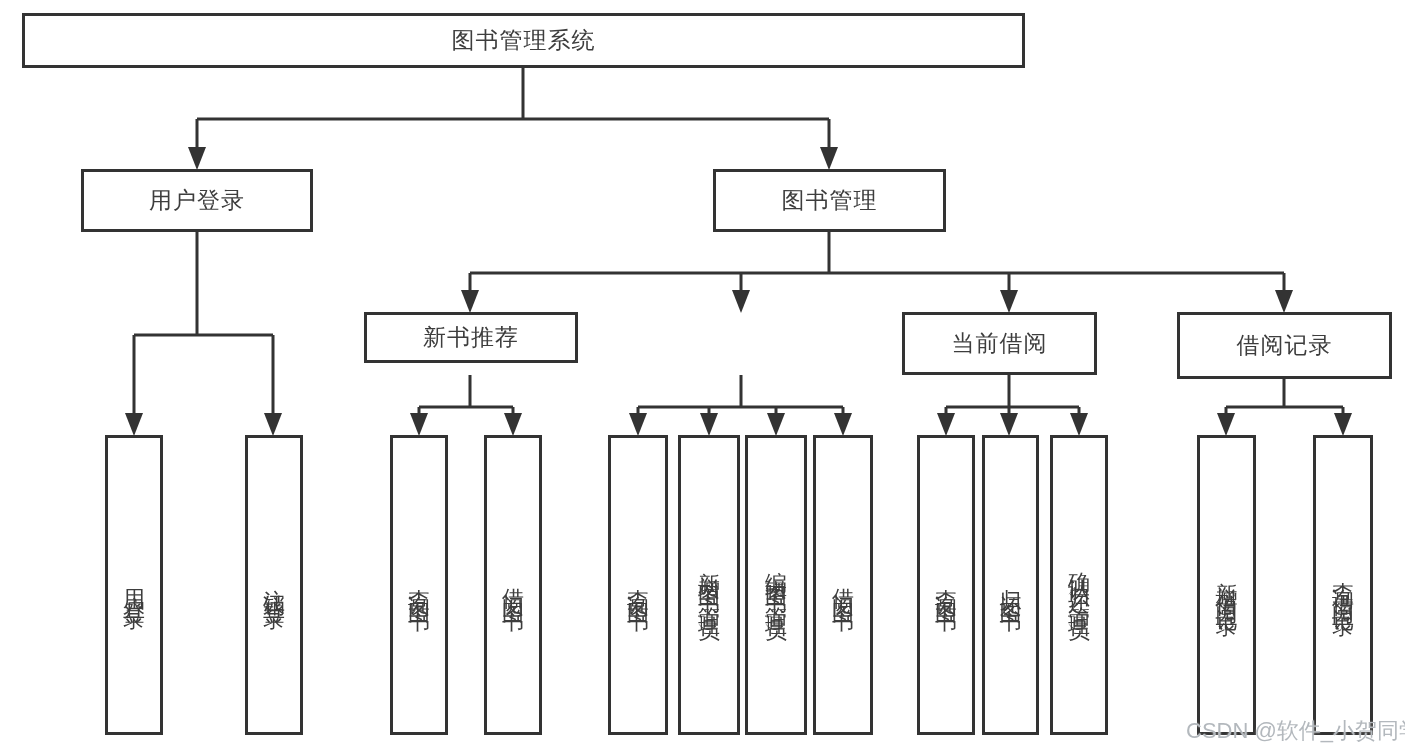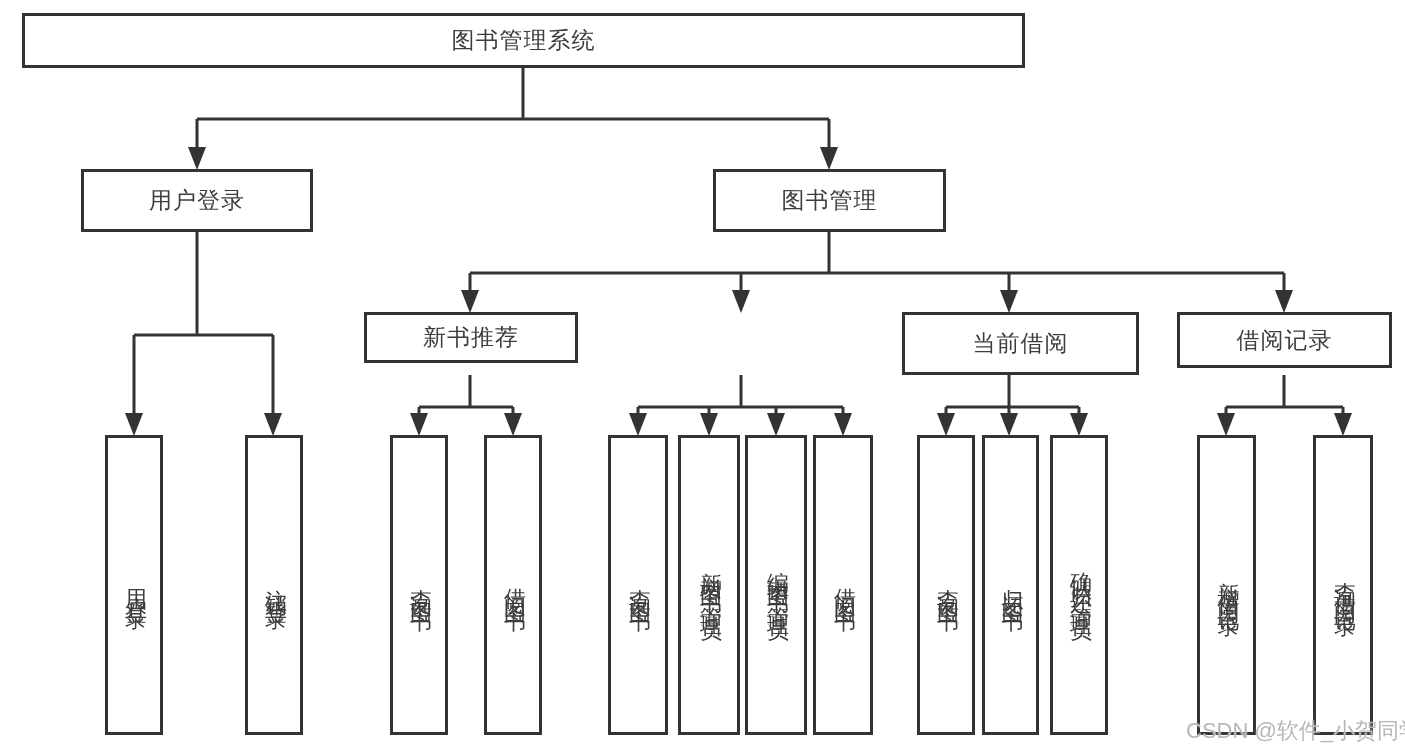--- a/index.html
+++ b/index.html
@@ -37,21 +37,20 @@
     display: flex;
     align-items: center;
     justify-content: center;
     color: var(--text-color, #3d3d3d);
     z-index: 1;
   }
   .node .lbl {
     font-size: 23px;
     letter-spacing: 1px;
     white-space: nowrap;
-    font-family: Liberation Mono, monospace;
   }
   .node.vert .lbl {
     writing-mode: vertical-rl;
     text-orientation: mixed;
     font-size: 22px;
     letter-spacing: 7px;
     line-height: 1;
     white-space: normal;
   }
   .watermark {
@@ -113,24 +112,24 @@
   <div class="node" style="left:81px; top:169px; width:232px; height:63px;">
     <span class="lbl">用户登录</span>
   </div>
   <div class="node" style="left:713px; top:169px; width:233px; height:63px;text-align:right;">
     <span class="lbl">图书管理</span>
   </div>
 
   <div class="node" style="left:364px; top:312px; width:214px; height:51px;">
     <span class="lbl">新书推荐</span>
   </div>
-  <div class="node" style="left:902px; top:312px; width:237px; height:63px;">
+  <div class="node" style="left:902px; top:312px; width:195px; height:63px;">
     <span class="lbl">当前借阅</span>
   </div>
-  <div class="node" style="left:1177px; top:312px; width:215px; height:56px;">
+  <div class="node" style="left:1177px; top:312px; width:215px; height:67px;">
     <span class="lbl">借阅记录</span>
   </div>
 
   <div class="node vert" style="left:105px; top:435px; width:58px; height:300px;">
     <span class="lbl">用户登录</span>
   </div>
   <div class="node vert" style="left:245px; top:435px; width:58px; height:300px;">
     <span class="lbl">注销登录</span>
   </div>
 

